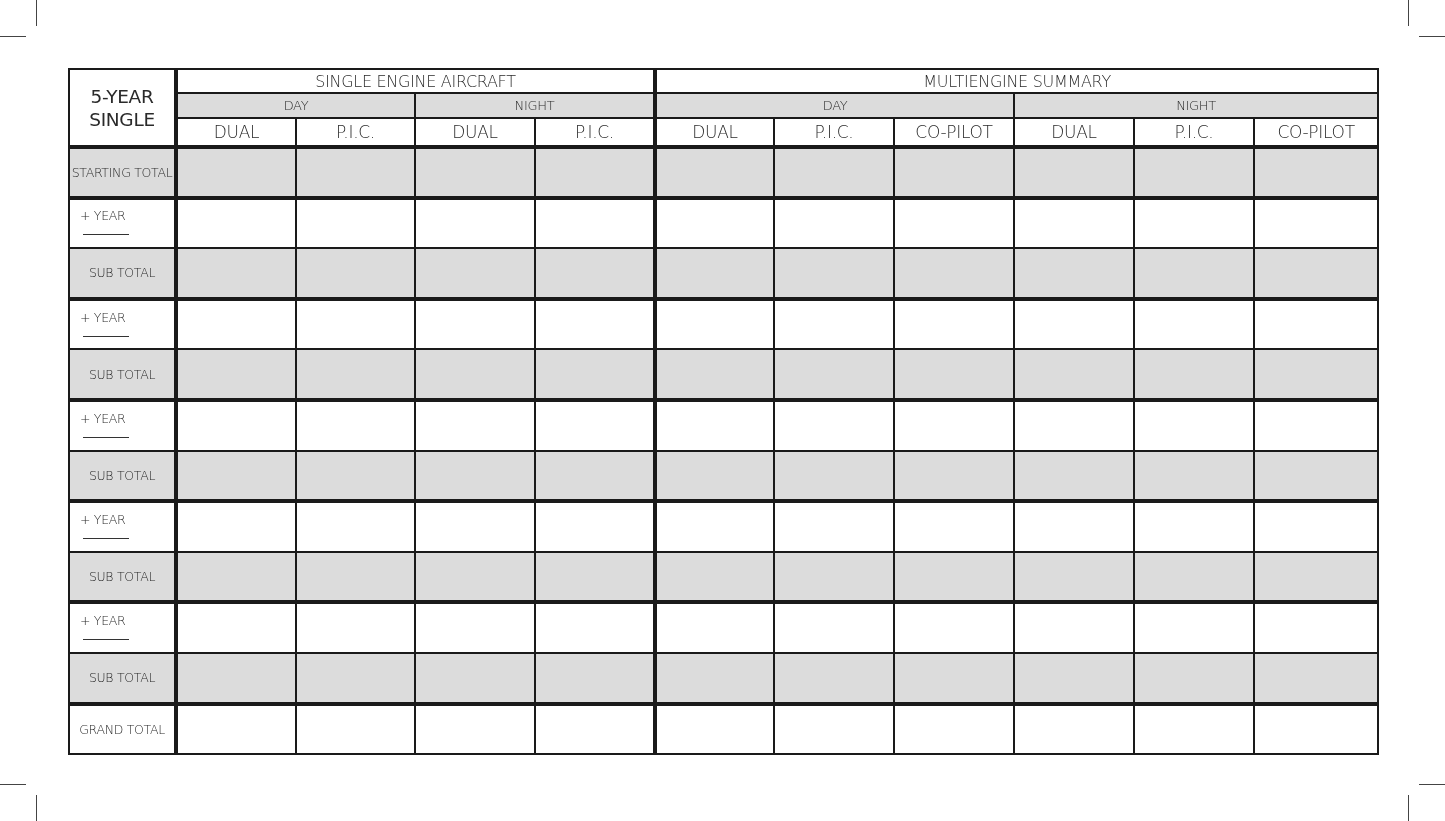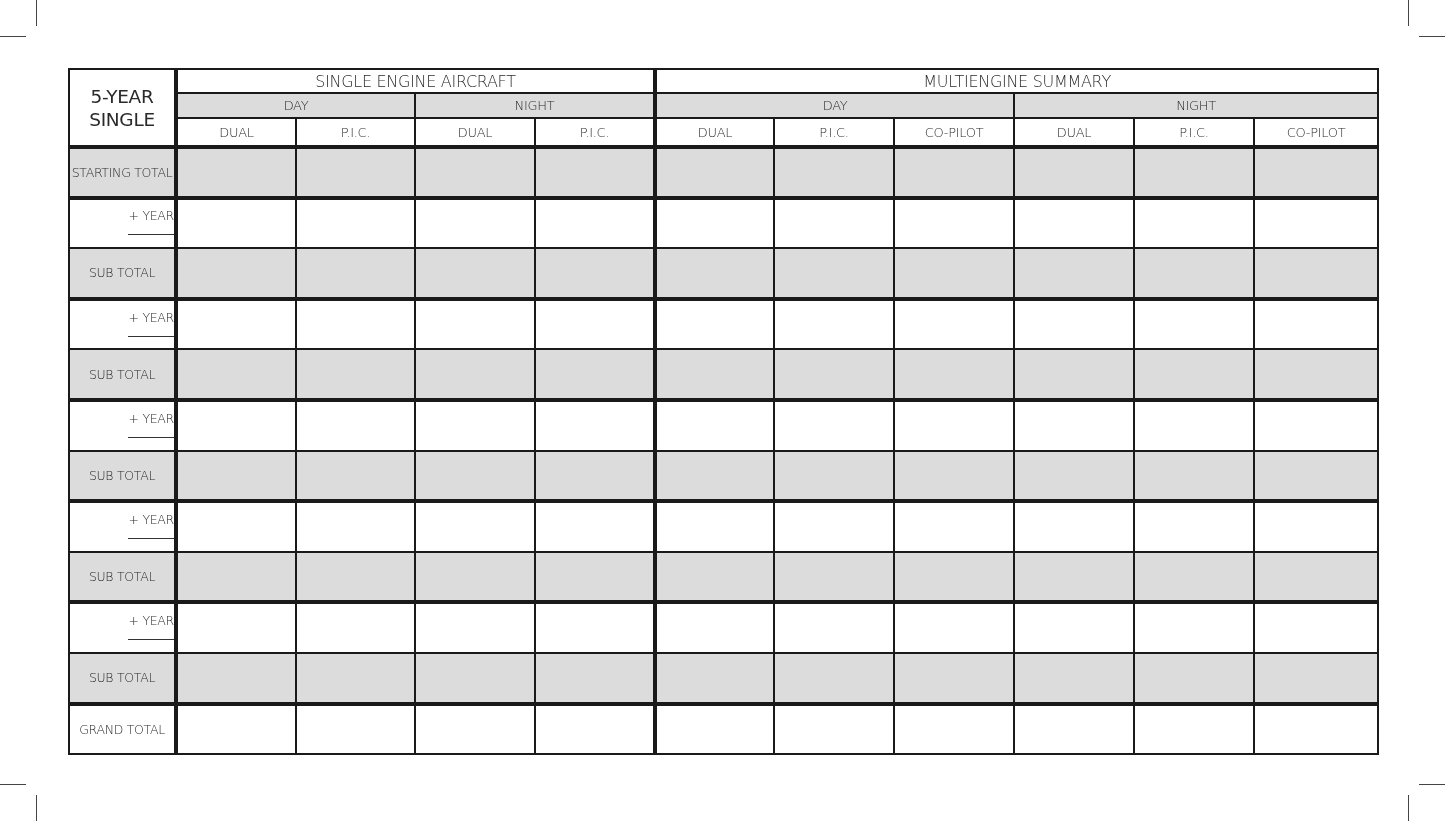--- a/index.html
+++ b/index.html
@@ -7,30 +7,30 @@
          font-family:"DejaVu Sans", sans-serif; color:#2a2a2a; }
   .crop { position:absolute; background:#444; }
   .sheet { position:absolute; left:68px; top:68px; width:1309px; height:685px;
            box-sizing:border-box; }
   table.log { border-collapse:collapse; width:1309px; table-layout:fixed; }
   table.log td { box-sizing:border-box; border:2px solid #1a1a1a; padding:0;
                  text-align:center; vertical-align:middle; font-weight:300;
                  letter-spacing:-0.3px; }
   .hdr1 td { height:24px; font-size:16px; }
   .hdr2 td { height:25px; font-size:13px;margin-top:36px; }
-  .hdr3 td { height:29px; font-size:13px; }
+  .hdr3 td { height:29px; font-size:17px; }
   .body-row td { height:50.6px; font-size:12.5px; }
   .gray { background:#dcdcdc; }
   .white { background:#ffffff; }
   .title-cell { font-size:18.5px !important; line-height:23px; font-weight:400 !important;
                 border-right:4px solid #1a1a1a !important; border-bottom:4px solid #1a1a1a !important; }
   .split-right { border-right:4px solid #1a1a1a !important; }
   .thick-top td { border-top:4px solid #1a1a1a !important; }
   .label-cell { border-right:4px solid #1a1a1a !important; font-size:12.5px; }
-  .label-cell.year { text-align:right; padding-left:10px; }
+  .label-cell.year { text-align:left; padding-left:10px; }
   .blank-line { display:inline-block; width:46px; border-bottom:1px solid #333; margin-left:3px;
                 height:10px; vertical-align:baseline; }
   .outer { border:2.5px solid #1a1a1a; }
 </style>
 </head>
 <body>
 
 <div class="crop" style="left:36px;top:0;width:1px;height:26px;"></div>
 <div class="crop" style="left:0;top:36px;width:26px;height:1px;"></div>
 <div class="crop" style="left:1408px;top:0;width:1px;height:26px;"></div>

